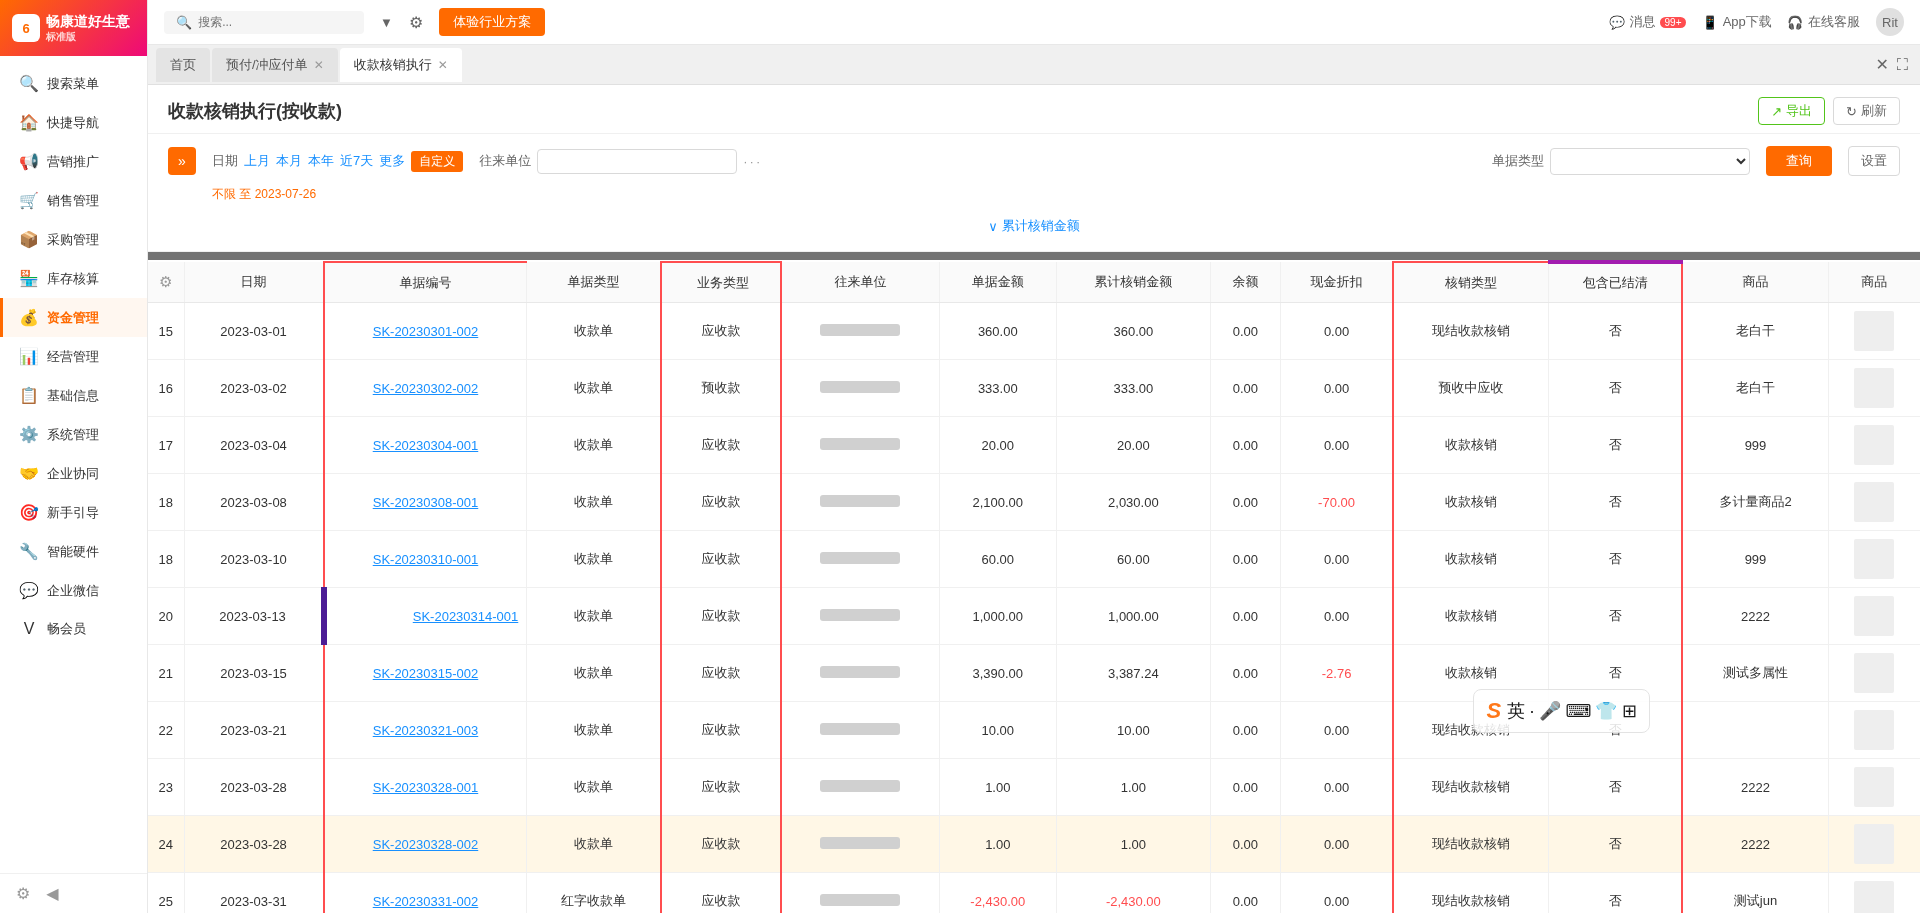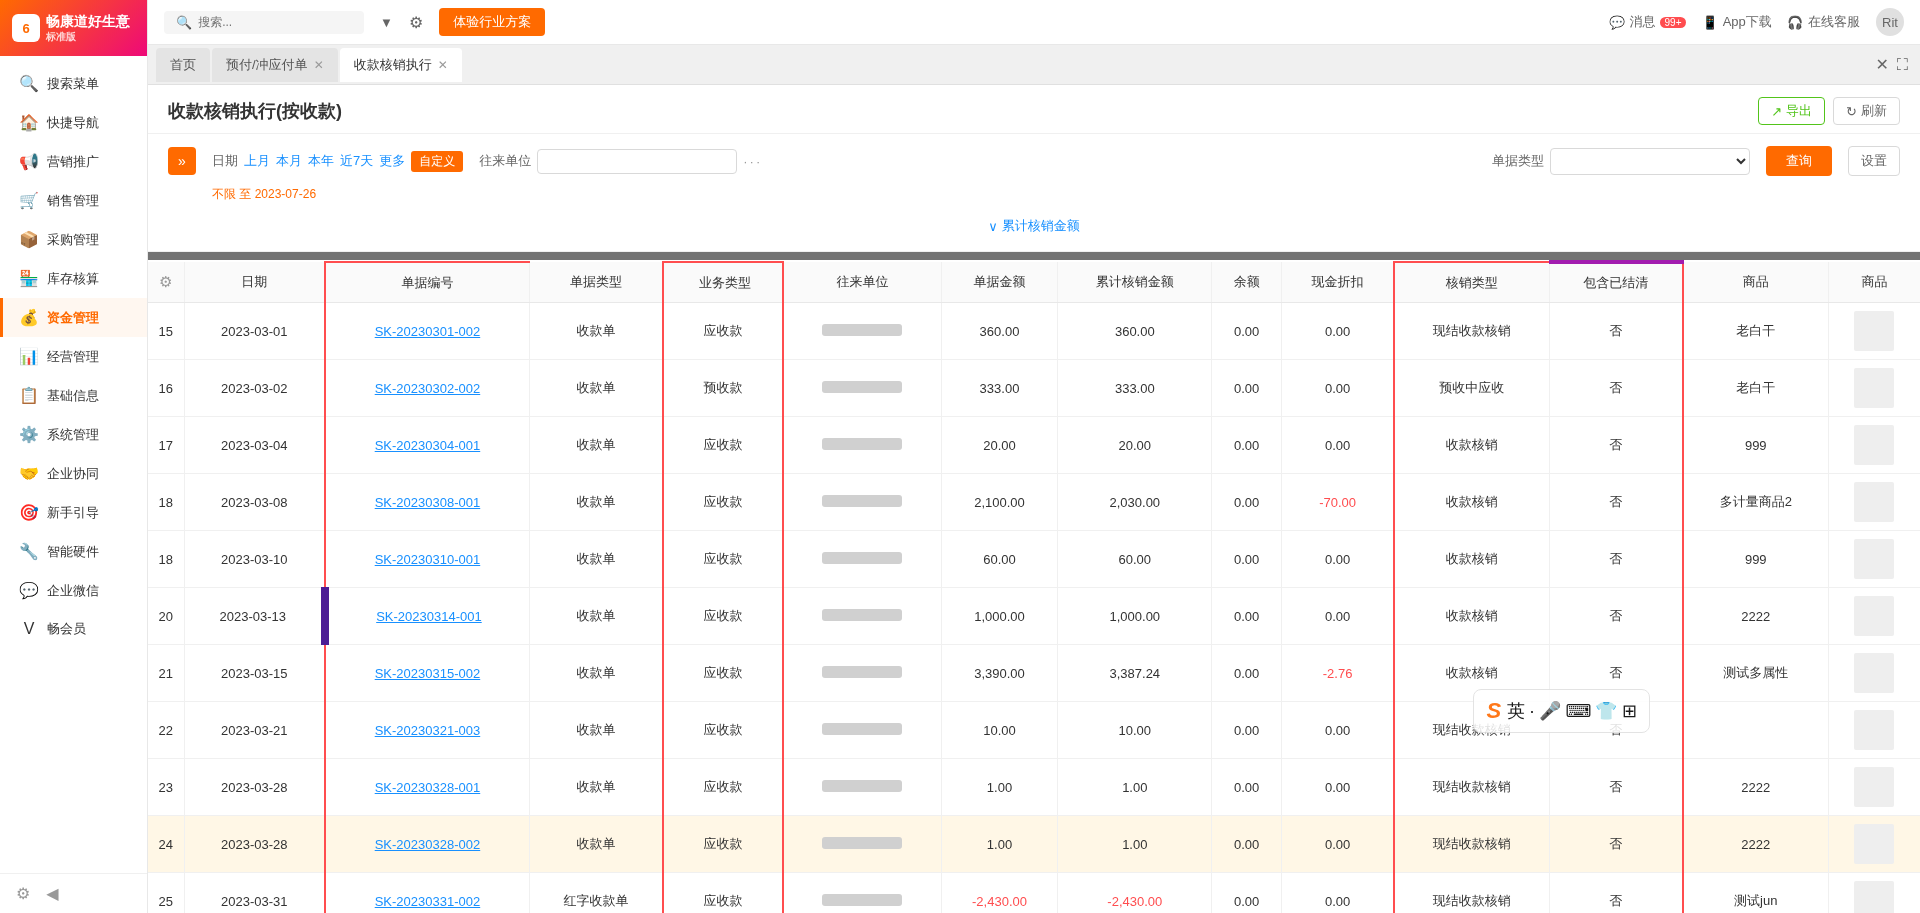--- a/index.html
+++ b/index.html
@@ -538,21 +538,21 @@
       <td>0.00</td>
       <td class="">0.00</td>
       <td style="border-left:2px solid #ff4d4f;">收款核销</td>
       <td style="border-right:2px solid #ff4d4f;">否</td>
       <td>999</td>
       <td><span style="display:inline-block;width:40px;height:40px;background:#eee;border-radius:2px;vertical-align:middle;"></span></td>
     </tr>
             <tr>
       <td>20</td>
       <td>2023-03-13</td>
-      <td style="border-left:8px solid #4c1d95;"><a class="td-link">SK-20230314-001</a></td>
+      <td style="border-left:6px solid #4c1d95;text-align:right;"><a class="td-link">SK-20230314-001</a></td>
       <td>收款单</td>
       <td style="border-left:2px solid #ff4d4f; border-right:2px solid #ff4d4f;">应收款</td>
       <td><span class="td-blurred"></span></td>
       <td class="">1,000.00</td>
       <td class="">1,000.00</td>
       <td>0.00</td>
       <td class="">0.00</td>
       <td style="border-left:2px solid #ff4d4f;">收款核销</td>
       <td style="border-right:2px solid #ff4d4f;">否</td>
       <td>2222</td>

